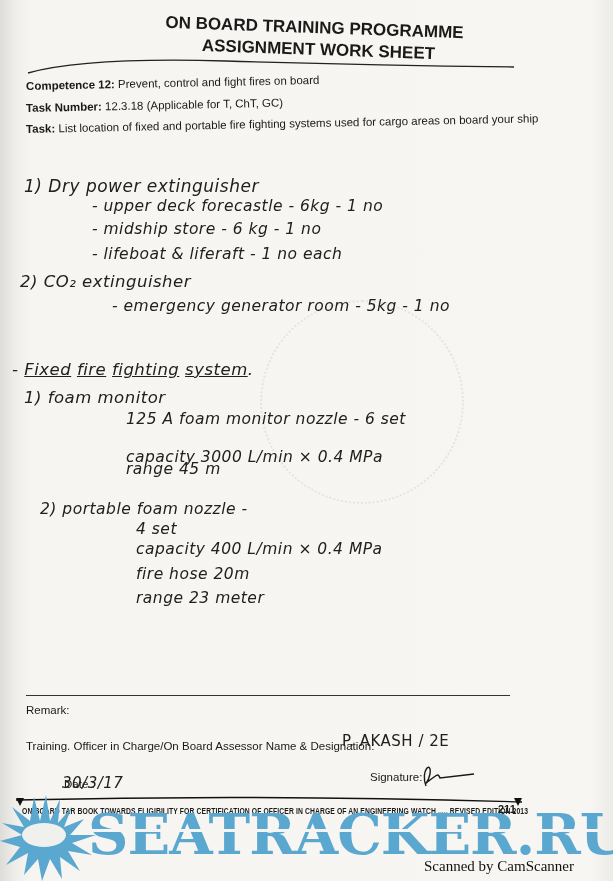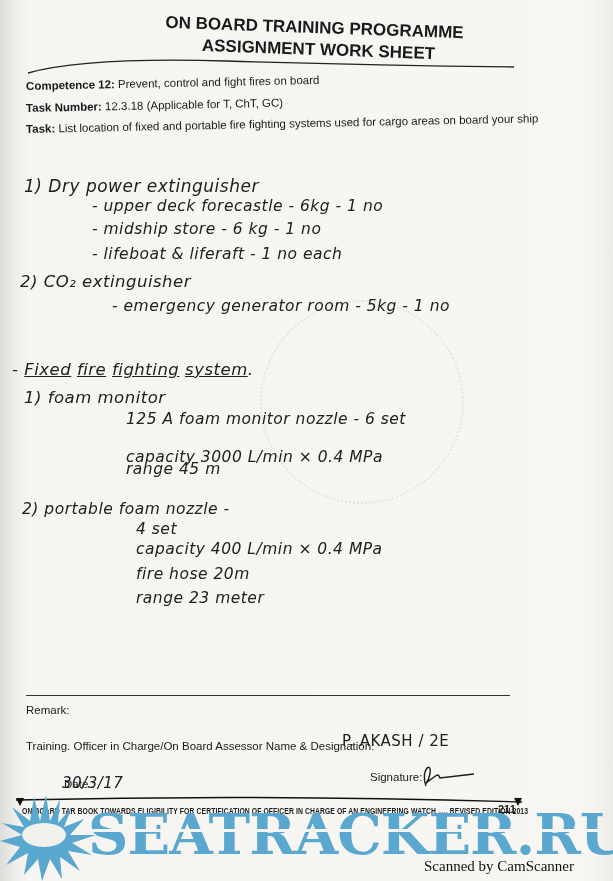--- a/index.html
+++ b/index.html
@@ -84,21 +84,21 @@
   <div class="hw" style="left:112px; top:297px;">- emergency generator room - 5kg - 1 no</div>
 
   <div class="hw" style="left:12px; top:360px; font-size:16.5px;">
     <span>- </span><span class="u">Fixed</span>&nbsp;<span class="u">fire</span>&nbsp;<span class="u">fighting</span>&nbsp;<span class="u">system</span><span>.</span>
   </div>
   <div class="hw" style="left:24px; top:388px; font-size:16.5px;">1) foam monitor</div>
   <div class="hw" style="left:126px; top:410px;">125 A foam monitor nozzle - 6 set</div>
   <div class="hw" style="left:126px; top:448px;">capacity 3000 L/min × 0.4 MPa</div>
   <div class="hw" style="left:126px; top:460px;">range 45 m</div>
 
-  <div class="hw" style="left:22px; top:500px;">2) portable foam nozzle -</div>
+  <div class="hw" style="left:40px; top:500px;">2) portable foam nozzle -</div>
   <div class="hw" style="left:136px; top:520px;">4 set</div>
   <div class="hw" style="left:136px; top:540px;">capacity 400 L/min × 0.4 MPa</div>
   <div class="hw" style="left:136px; top:565px;">fire hose 20m</div>
   <div class="hw" style="left:136px; top:589px;">range 23 meter</div>
 
   <div class="footer-rule"></div>
   <div class="lbl" style="left:26px; top:704px;">Remark:</div>
   <div class="lbl" style="left:26px; top:740px;">Training. Officer in Charge/On Board Assessor Name &amp; Designation:</div>
   <div class="hw" style="left:342px; top:732px; font-style:normal; font-size:15px;">P. AKASH / 2E</div>
   <div class="lbl" style="left:26px; top:778px;padding-left:38px;">Date :</div>

